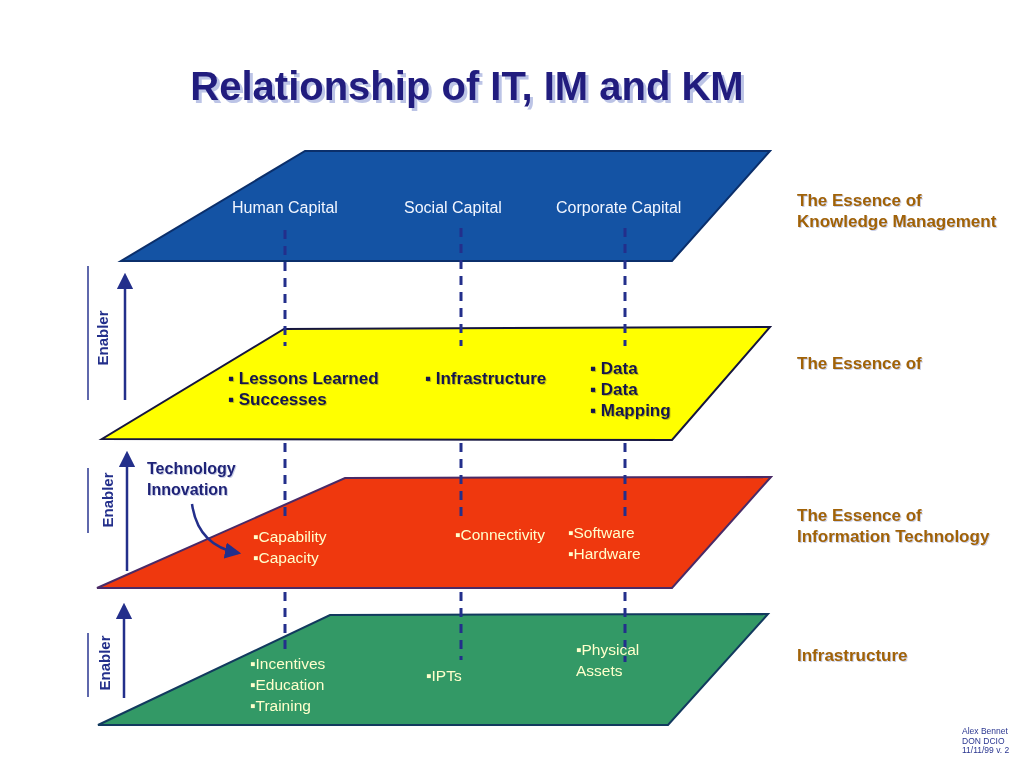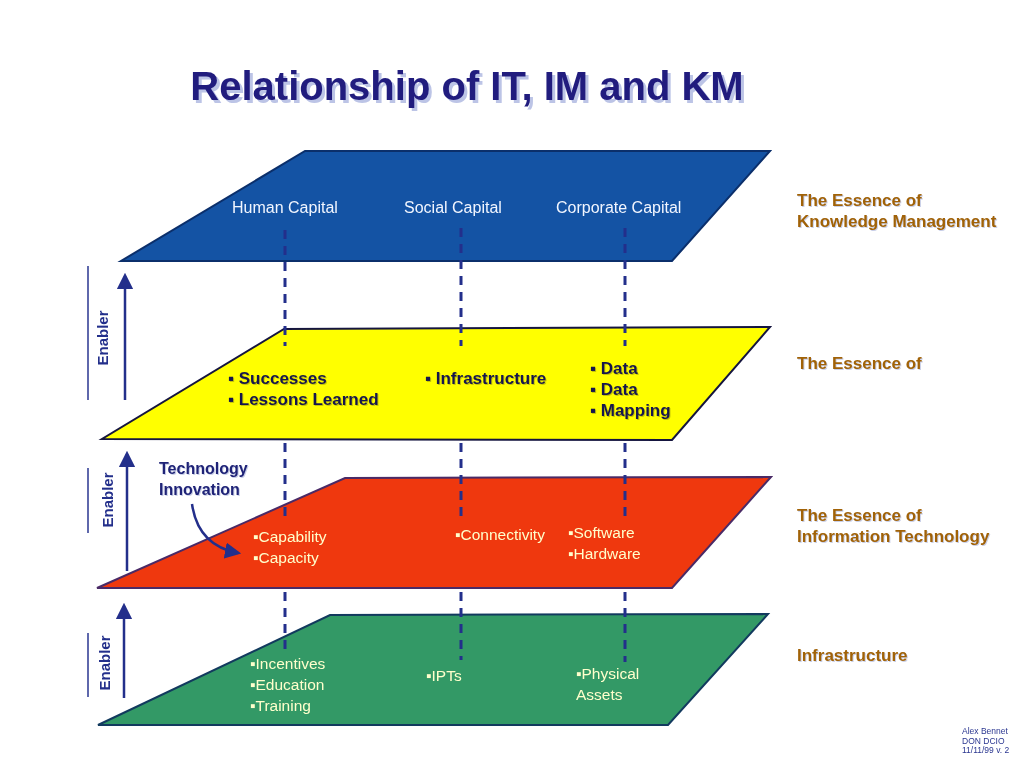--- a/index.html
+++ b/index.html
@@ -29,21 +29,20 @@
     text-shadow:1px 1px 0 #c9cfe8;
   }
   .enabler{
     font-size:15px;font-weight:bold;color:#232F8B;white-space:nowrap;
     transform:translate(-50%,-50%) rotate(-90deg);
     transform-origin:center center;
   }
   .tech-note{
     font-size:16px;font-weight:bold;color:#1F2377;line-height:21px;white-space:nowrap;
     text-shadow:1px 1px 0 #c9cfe8;
-    margin-left:12px;
   }
   .credits{
     font-size:8.5px;color:#2A3690;line-height:9.5px;white-space:nowrap;text-align:left;
   }
 </style>
 </head>
 <body>
 
 <div id="slide">
 
@@ -82,22 +81,22 @@
     <path d="M 192 504 C 196 532 211 548 238 553" fill="none" stroke="#232F8B" stroke-width="2.5" marker-end="url(#arrowNavy)"></path>
   </svg>
 
   <div class="abs slide-title">Relationship of IT, IM and KM</div>
 
   <div class="abs blue-label" style="left:232px;top:199px;">Human Capital</div>
   <div class="abs blue-label" style="left:404px;top:199px;">Social Capital</div>
   <div class="abs blue-label" style="left:556px;top:199px;">Corporate Capital</div>
 
   <div class="abs" style="left:228px;top:368px;">
+    <div class="yellow-item">▪ Lessons Learned</div>
     <div class="yellow-item">▪ Successes</div>
-    <div class="yellow-item">▪ Lessons Learned</div>
   </div>
   <div class="abs" style="left:425px;top:368px;">
     <div class="yellow-item">▪ Infrastructure</div>
   </div>
   <div class="abs" style="left:590px;top:358px;">
     <div class="yellow-item">▪ Data</div>
     <div class="yellow-item">▪ Data</div>
     <div class="yellow-item">▪ Mapping</div>
   </div>
 
@@ -114,21 +113,21 @@
   </div>
 
   <div class="abs" style="left:250px;top:653px;">
     <div class="cream-item">▪Incentives</div>
     <div class="cream-item">▪Education</div>
     <div class="cream-item">▪Training</div>
   </div>
   <div class="abs" style="left:426px;top:665px;">
     <div class="cream-item">▪IPTs</div>
   </div>
-  <div class="abs" style="left:576px;top:663px;">
+  <div class="abs" style="left:576px;top:639px;">
     <div class="cream-item">▪Physical</div>
     <div class="cream-item">Assets</div>
   </div>
 
   <div class="abs essence" style="left:797px;top:190px;">
     <div>The Essence of</div>
     <div>Knowledge Management</div>
   </div>
   <div class="abs essence" style="left:797px;top:353px;">
     <div>The Essence of</div>

